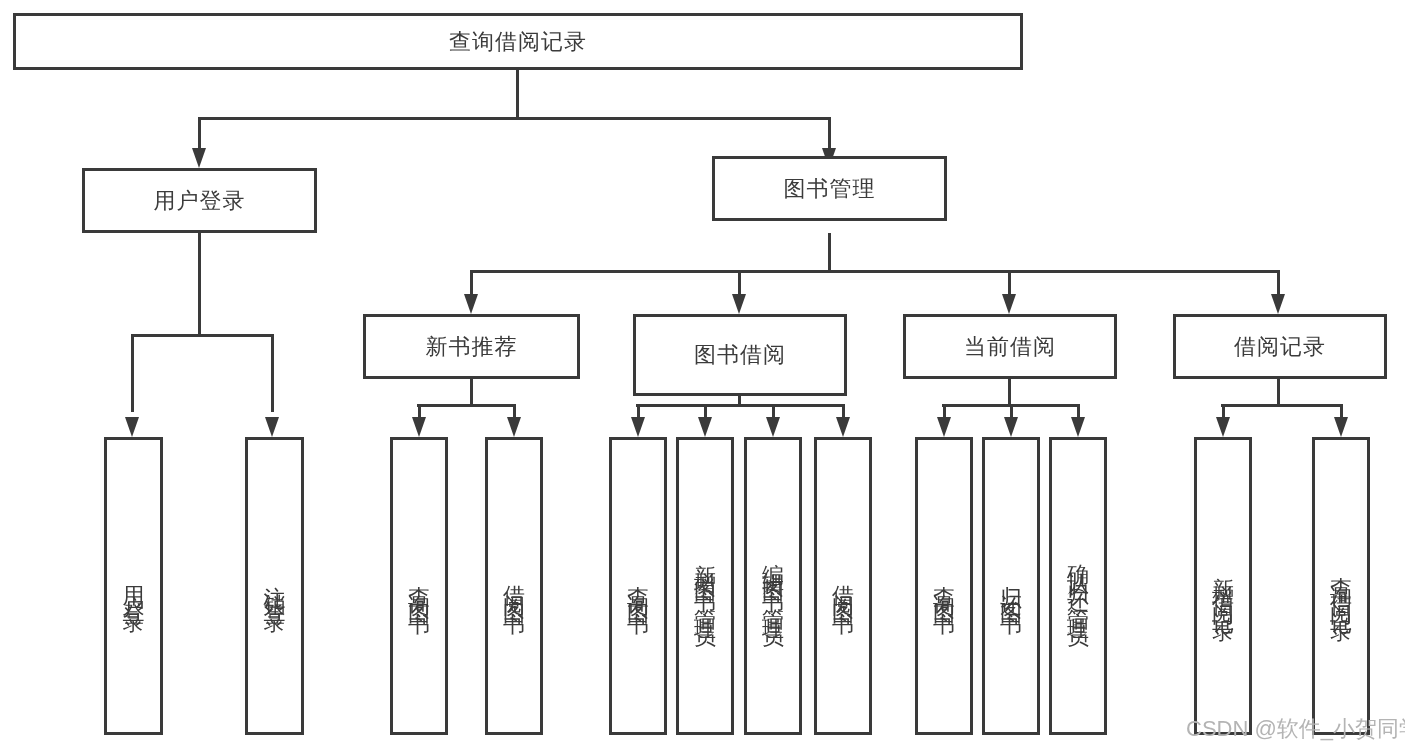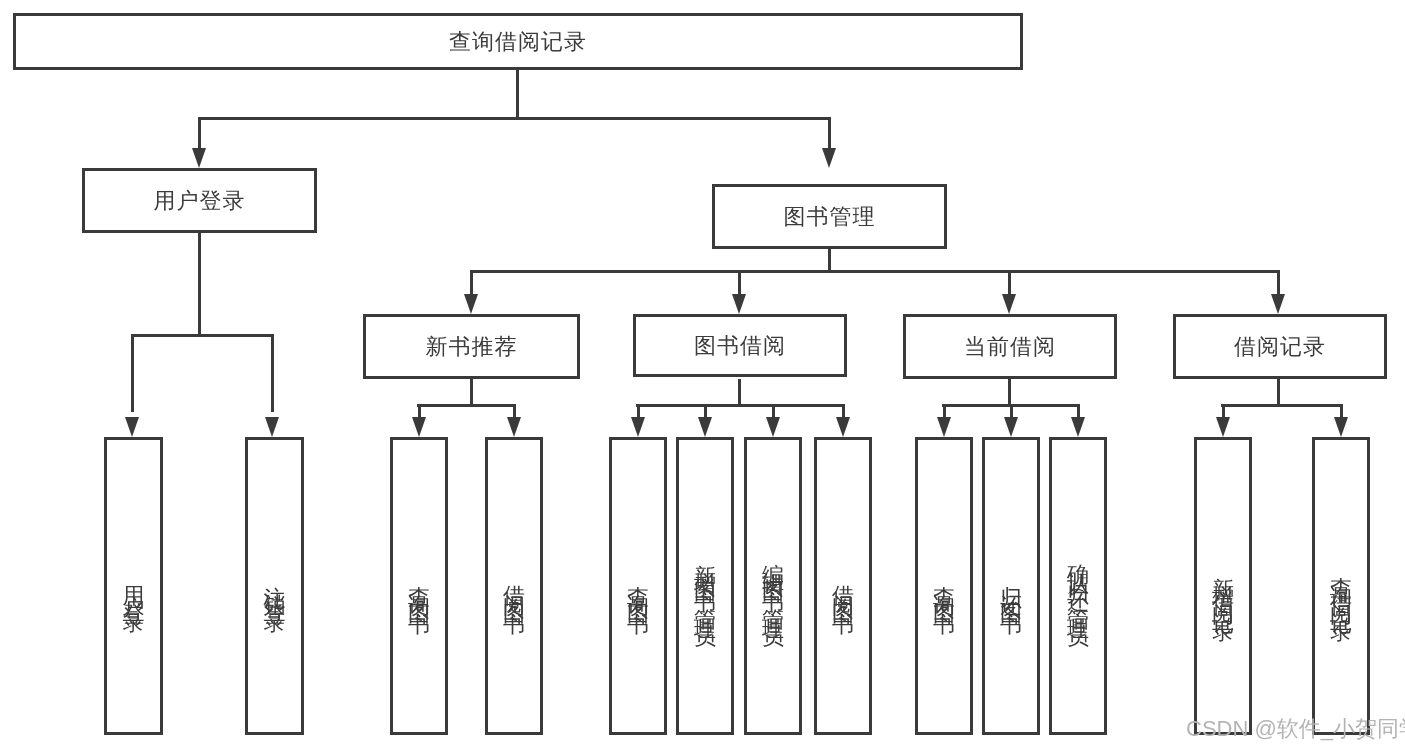--- a/index.html
+++ b/index.html
@@ -92,28 +92,28 @@
   <div class="vl" style="left:1340px;top:404px;height:16px;"></div>
   <div class="ah" style="left:1334px;top:417px;"></div>
 
   <div class="box" style="left:13px;top:13px;width:1010px;height:57px;">
     <span class="lbl">查询借阅记录</span>
   </div>
 
   <div class="box" style="left:82px;top:168px;width:235px;height:65px;">
     <span class="lbl">用户登录</span>
   </div>
-  <div class="box" style="left:712px;top:184px;width:235px;height:65px;">
+  <div class="box" style="left:712px;top:156px;width:235px;height:65px;">
     <span class="lbl">图书管理</span>
   </div>
 
   <div class="box" style="left:363px;top:314px;width:217px;height:65px;justify-content:center;">
     <span class="lbl">新书推荐</span>
   </div>
-  <div class="box" style="left:633px;top:314px;width:214px;height:63px;">
+  <div class="box" style="left:633px;top:314px;width:214px;height:82px;">
     <span class="lbl">图书借阅</span>
   </div>
   <div class="box" style="left:903px;top:314px;width:214px;height:65px;">
     <span class="lbl">当前借阅</span>
   </div>
   <div class="box" style="left:1173px;top:314px;width:214px;height:65px;">
     <span class="lbl">借阅记录</span>
   </div>
 
   <div class="box" style="left:104px;top:437px;width:59px;height:298px;">

